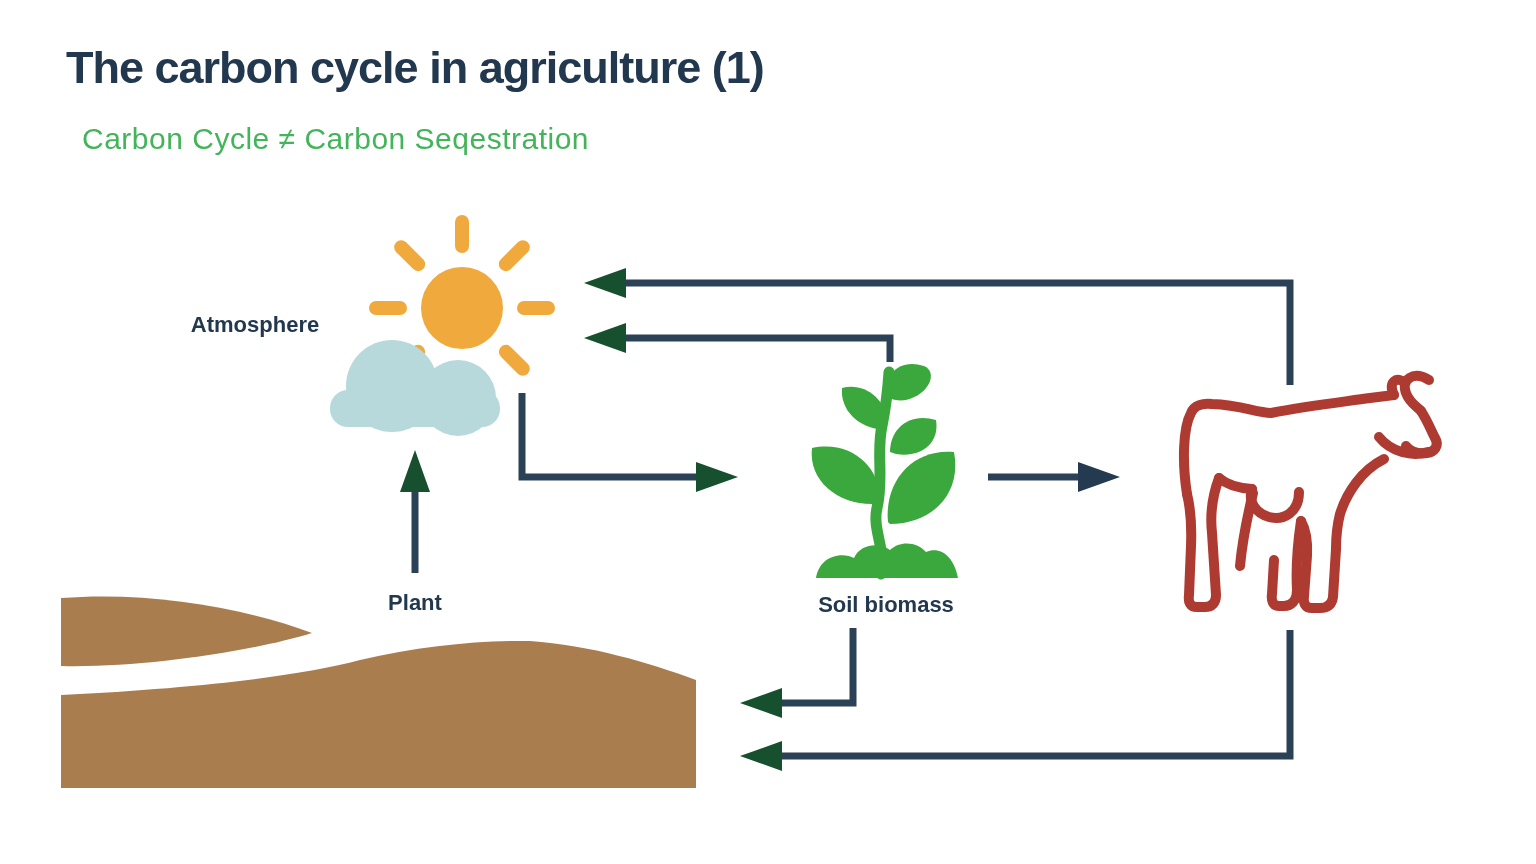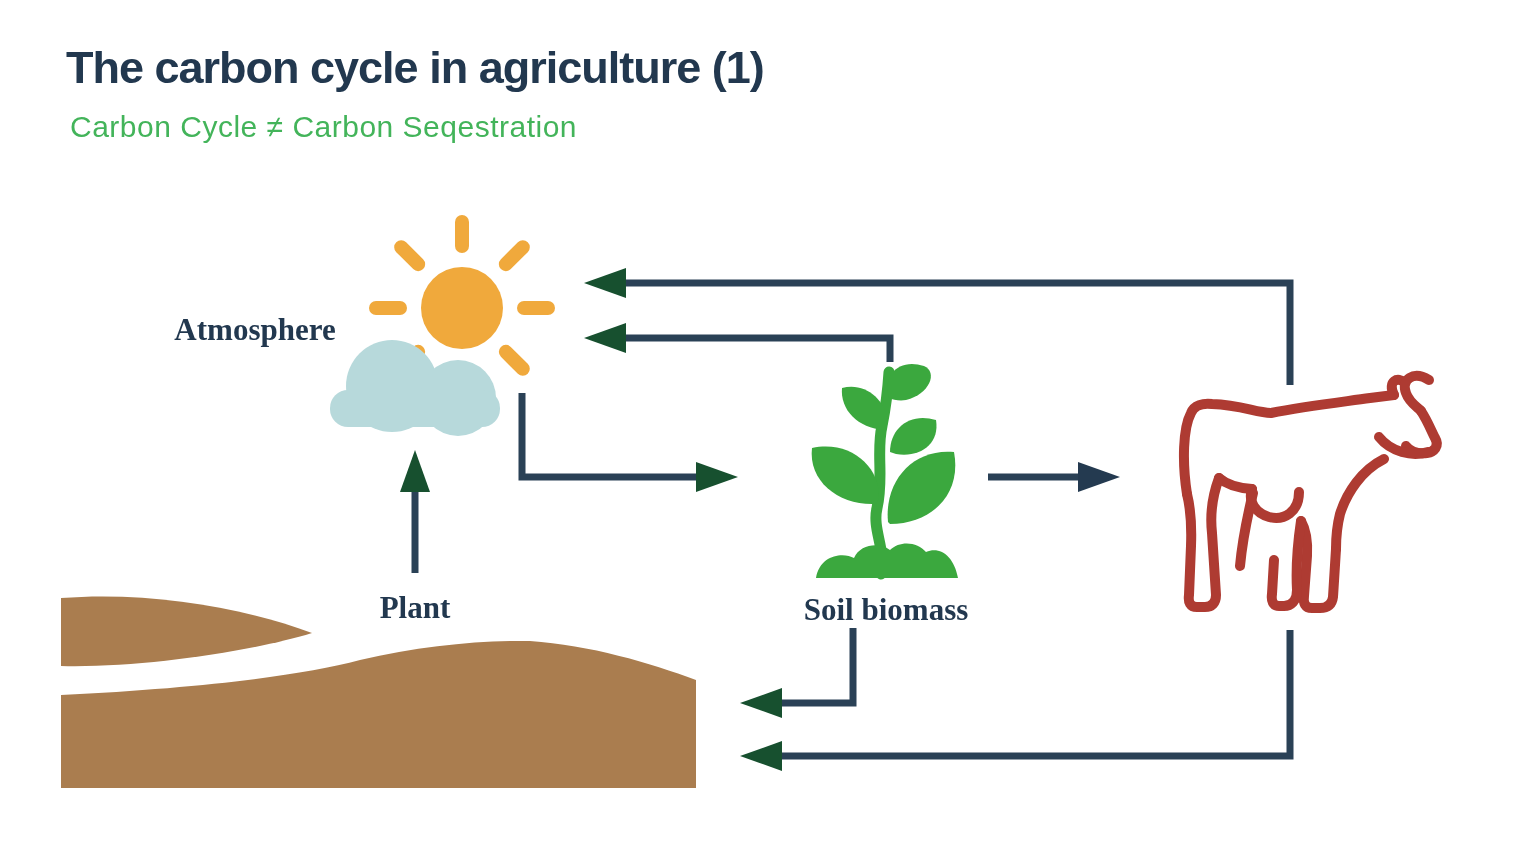--- a/index.html
+++ b/index.html
@@ -6,29 +6,28 @@
   .canvas{
     position:relative;width:1536px;height:864px;background:#ffffff;
     overflow:hidden;font-family:"Liberation Sans",sans-serif;
   }
   .title{
     position:absolute;left:66px;top:42px;margin:0;
     font-size:45px;font-weight:800;letter-spacing:-1px;
     color:var(--title,#22384F);white-space:nowrap;
   }
   .subtitle{
-    position:absolute;left:66px;top:106px;margin:4px;
+    position:absolute;left:66px;top:106px;margin:16px;
     font-size:30px;font-weight:400;letter-spacing:0.5px;
     color:var(--subtitle,#43B45A);white-space:nowrap;
   }
   .node-label{
     position:absolute;transform:translateX(-50%);
-    font-size:31px;font-weight:700;color:var(--label,#22384F);
+    font-size:22px;font-weight:700;color:var(--label,#22384F);
     white-space:nowrap;
-    font-family:Liberation Serif, serif;
   }
   .diagram-svg{position:absolute;left:0;top:0;}
   .shaft{stroke:var(--arrow_shaft,#2A4156);stroke-width:7;fill:none;}
   .head-green{fill:var(--arrowhead_green,#17502F);}
   .head-navy{fill:var(--arrowhead_navy,#243A50);}
   .sun-fill{fill:var(--sun,#F0A93C);}
   .cloud-fill{fill:var(--cloud,#B7D9DB);}
   .plant-fill{fill:var(--plant,#3BA83E);}
   .plant-stroke{stroke:var(--plant,#3BA83E);fill:none;stroke-width:11;stroke-linecap:round;}
   .cow-stroke{stroke:var(--cow,#AE3B32);fill:none;stroke-width:10;stroke-linecap:round;stroke-linejoin:round;}

